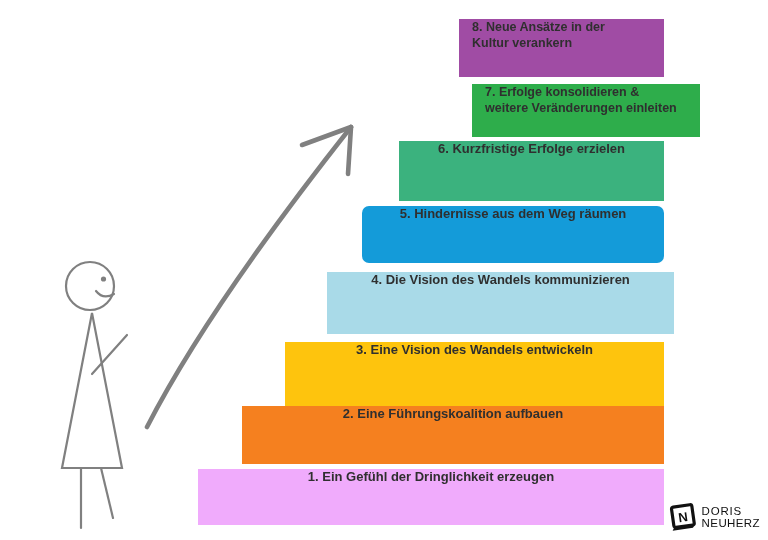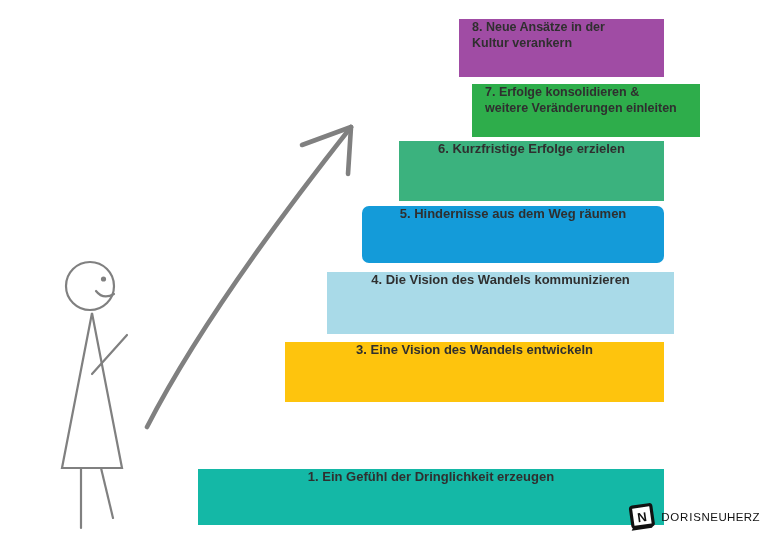--- a/index.html
+++ b/index.html
@@ -38,30 +38,30 @@
   }
   .step.center { justify-content: center; text-align: center; padding: 0 4px; }
   .step.left   { justify-content: flex-start; text-align: left; padding-left: 13px; padding-right: 6px; font-size: 12.5px; }
   .step .step-label { white-space: pre-line; }
 
   .step-8 { left: 459px; top: 19px;  width: 205px; height: 58px; }
   .step-7 { left: 436px; top: 84px;  width: 228px; height: 53px; margin-left: 36px; }
   .step-6 { left: 399px; top: 141px; width: 265px; height: 60px; }
   .step-5 { left: 362px; top: 206px; width: 302px; height: 57px; }
   .step-4 { left: 327px; top: 272px; width: 347px; height: 62px; }
-  .step-3 { left: 285px; top: 342px; width: 379px; height: 60px; }
+  .step-3 { left: 285px; top: 342px; width: 379px; height: 68px; }
   .step-2 { left: 242px; top: 406px; width: 422px; height: 58px; }
   .step-1 { left: 198px; top: 469px; width: 466px; height: 56px; }
 
   
   .logo {
     position: absolute; right: 8px; bottom: 8px;
     display: flex; align-items: center; gap: 5px; color: #111111;
   }
-  .logo-text { display: flex; line-height: 1.05; }
+  .logo-text { display: flex; flex-direction: column; line-height: 1.05; }
   .logo-name    { font-size: 11.5px; font-weight: normal; letter-spacing: 0.8px; }
   .logo-surname { font-size: 11.5px; font-weight: normal; letter-spacing: 0.4px; }
 </style>
 </head>
 <body>
 
 <div id="canvas">
 
   <svg id="drawing" viewBox="0 0 768 540" style="color: rgb(128, 128, 128);">
     <g fill="none" stroke="currentColor" stroke-width="2.2" stroke-linecap="round">
@@ -102,22 +102,25 @@
   </div>
 
   <div class="step step-4 center" style="background-color: rgb(169, 218, 232);">
     <span class="step-label">4. Die Vision des Wandels kommunizieren</span>
   </div>
 
   <div class="step step-3 center" style="background-color: rgb(254, 196, 13);">
     <span class="step-label">3. Eine Vision des Wandels entwickeln</span>
   </div>
 
+  <div class="step step-2 center" style="background-color: rgb(245, 128, 31);">
+    <span class="step-label">2. Eine Führungskoalition aufbauen</span>
+  </div>
 
-  <div class="step step-1 center" style="background-color: #14b8a6;">
+  <div class="step step-1 center" style="background-color: #f0abfc;">
     <span class="step-label">1. Ein Gefühl der Dringlichkeit erzeugen</span>
   </div>
 
   <div class="logo">
     <svg width="28" height="30" viewBox="0 0 30 32">
       <g transform="rotate(-8 15 16)">
         <rect x="4" y="4" width="22" height="22" rx="2" fill="#ffffff" stroke="#111111" stroke-width="3.4"></rect>
         <path d="M4,26 l-2,3 l22,0 l2,-3 Z" fill="#111111"></path>
         <text x="15" y="21" text-anchor="middle" font-family="Liberation Sans, sans-serif" font-size="14" font-weight="bold" fill="#111111">N</text>
       </g>

